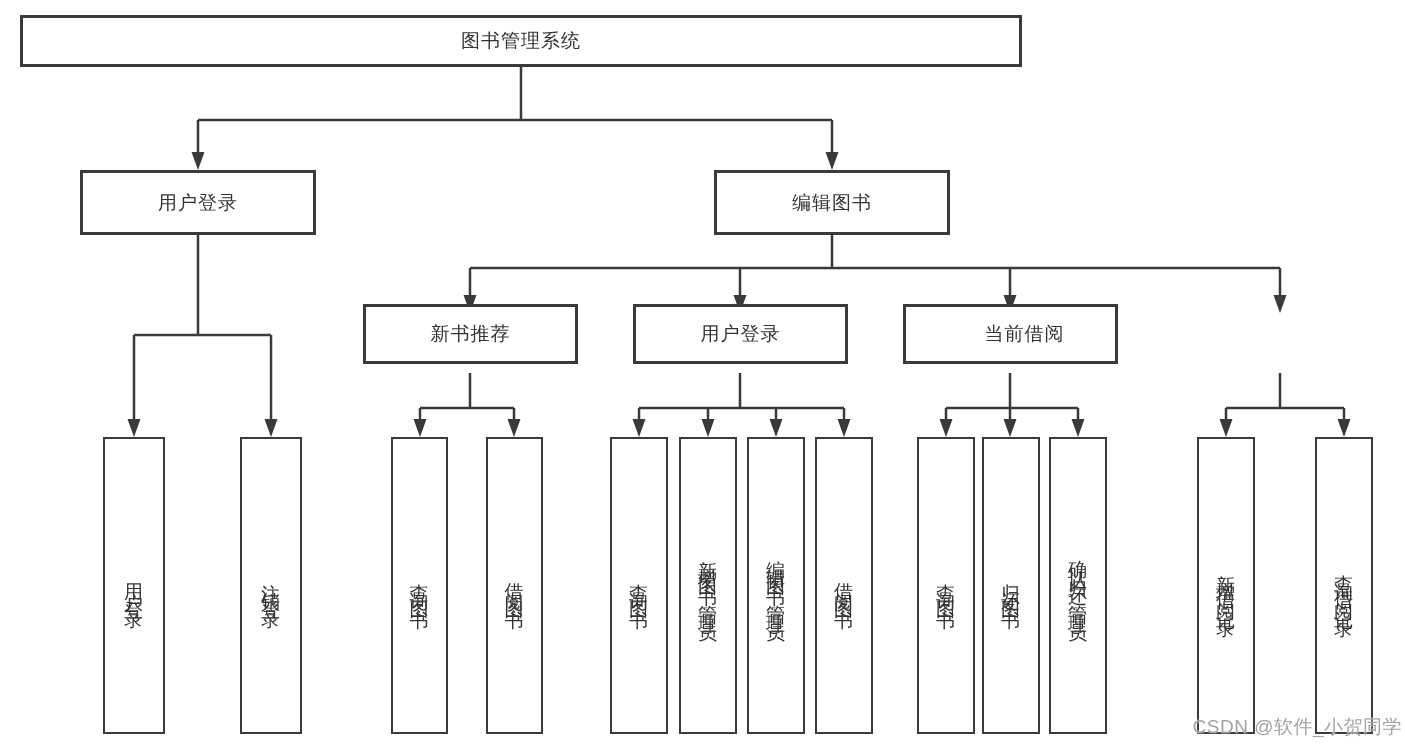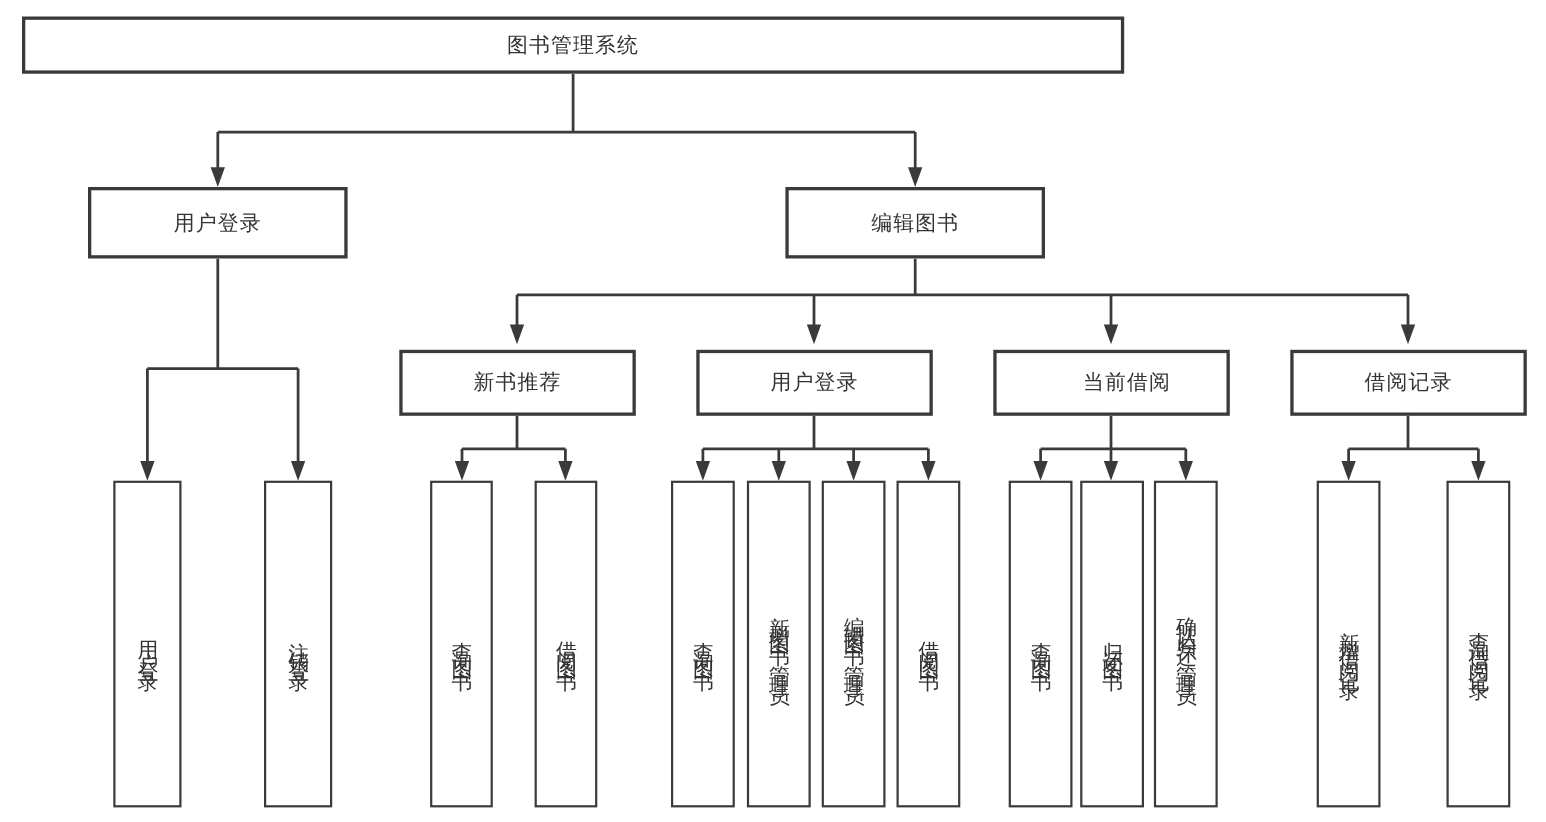--- a/index.html
+++ b/index.html
@@ -10,21 +10,21 @@
   .connectors { position:absolute; left:0; top:0; width:1405px; height:747px; }
   .connectors path { stroke:#3a3a3a; stroke-width:2.5; fill:none; }
   .connectors polygon { fill:#3a3a3a; stroke:none; }
   .node {
     position:absolute; box-sizing:border-box; background:#ffffff;
     border:3px solid #3a3a3a; display:flex; align-items:center; justify-content:center;
     color:#333333;
   }
   .root  { left:20px;  top:15px;  width:1002px; height:52px; font-size:19px; letter-spacing:1px; }
   .lvl2  { top:170px; width:236px; height:65px; font-size:19px; letter-spacing:1px; }
-  .lvl3  { top:318px; width:215px; height:60px; font-size:19px; letter-spacing:1px; }
+  .lvl3  { top:304px; width:215px; height:60px; font-size:19px; letter-spacing:1px; }
   .leaf  { top:437px; height:297px; border-width:2.5px; }
   .vtext {
     writing-mode:vertical-rl; text-orientation:mixed;
     font-size:19px; letter-spacing:9px; line-height:1; color:#333333;
   }
   .watermark {
     position:absolute; right:3px; top:714px; z-index:5;
     font-size:19px; color:#a3a3a3; letter-spacing:0.5px;
     text-shadow:0 0 2px #ffffff;
   }
@@ -90,23 +90,20 @@
 
   <div class="node lvl3" style="left:363px;">
     <span>新书推荐</span>
   </div>
   <div class="node lvl3" style="left:633px;">
     <span>用户登录</span>
   </div>
   <div class="node lvl3" style="left:903px;padding-left:28px;">
     <span>当前借阅</span>
   </div>
-  <div class="node lvl3" style="left:1173px;">
-    <span>借阅记录</span>
-  </div>
 
   <div class="node leaf" style="left:103px;width:62px;">
     <span class="vtext">用户登录</span>
   </div>
   <div class="node leaf" style="left:240px;width:62px;">
     <span class="vtext">注销登录</span>
   </div>
 
   <div class="node leaf" style="left:391px;width:57px;">
     <span class="vtext">查询图书</span>
@@ -138,14 +135,15 @@
     <span class="vtext">确认归还（管理员）</span>
   </div>
 
   <div class="node leaf" style="left:1197px;width:58px;">
     <span class="vtext">新增借阅记录</span>
   </div>
   <div class="node leaf" style="left:1315px;width:58px;">
     <span class="vtext">查询借阅记录</span>
   </div>
 
+  <div class="watermark">CSDN @软件_小贺同学</div>
 
 </div>
 
 </body></html>

